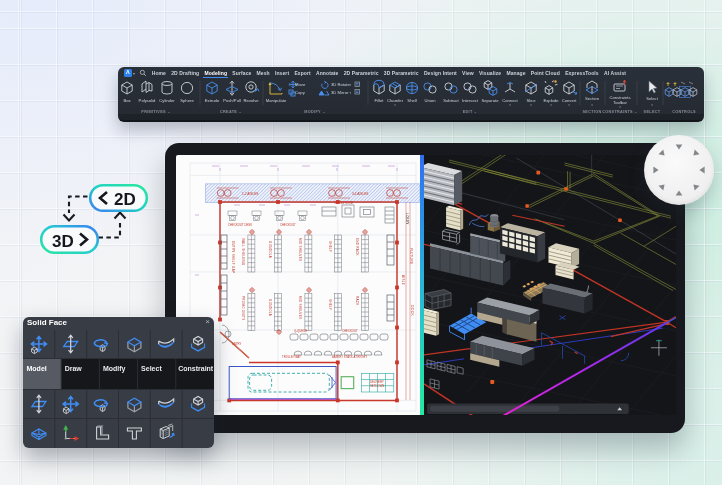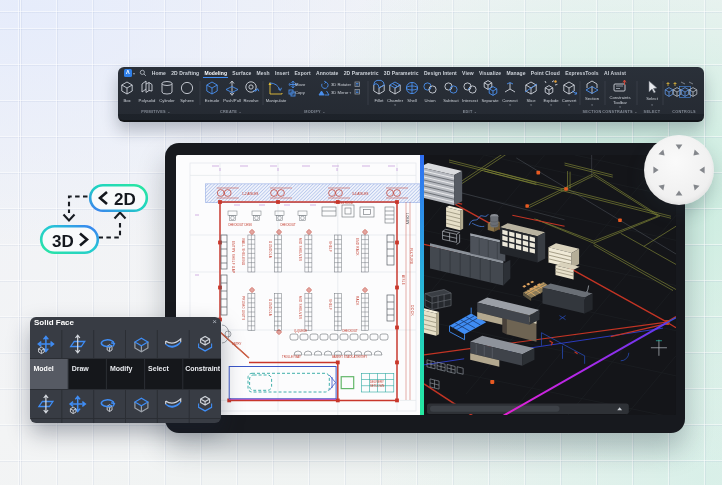--- a/index.html
+++ b/index.html
@@ -39,21 +39,21 @@
   .paper{position:absolute;left:0;top:0;width:244px;height:260px;background:#fcfcfd;}
   .paper > svg{left:6px !important;}
   .divider{position:absolute;left:244px;top:0;width:4px;height:260px;
     background:linear-gradient(#2f6ef2 0%,#2aaedd 45%,#23dcb2 80%,#27e8a0 100%);}
   .v3d{position:absolute;left:248px;top:0;width:252px;height:260px;background:#141519;}
 
   .dial{position:absolute;left:644px;top:135px;width:70px;height:70px;border-radius:50%;
     background:radial-gradient(circle at 45% 38%,#fafafa 0%,#efefef 70%,#e6e6e6 100%);
     box-shadow:0 8px 18px rgba(40,60,70,0.22), inset 0 -2px 4px rgba(0,0,0,0.05);}
 
-  .palette{position:absolute;left:30px;top:317px;width:191px;height:106px;
+  .palette{position:absolute;left:23px;top:317px;width:191px;height:131px;
     background:#383c44;border-radius:6px;box-shadow:0 10px 22px rgba(25,35,55,0.35);overflow:hidden;}
   .ptitle{position:absolute;left:4px;top:1px;font-size:8px;font-weight:bold;color:#fff;}
   .pclose{position:absolute;right:4px;top:0px;font-size:8px;color:#aeb4bd;}
 </style>
 </head>
 <body>
 <div class="grid"></div>
 
 <div class="ribbon" id="ribbon">
   <div class="tabrow">

